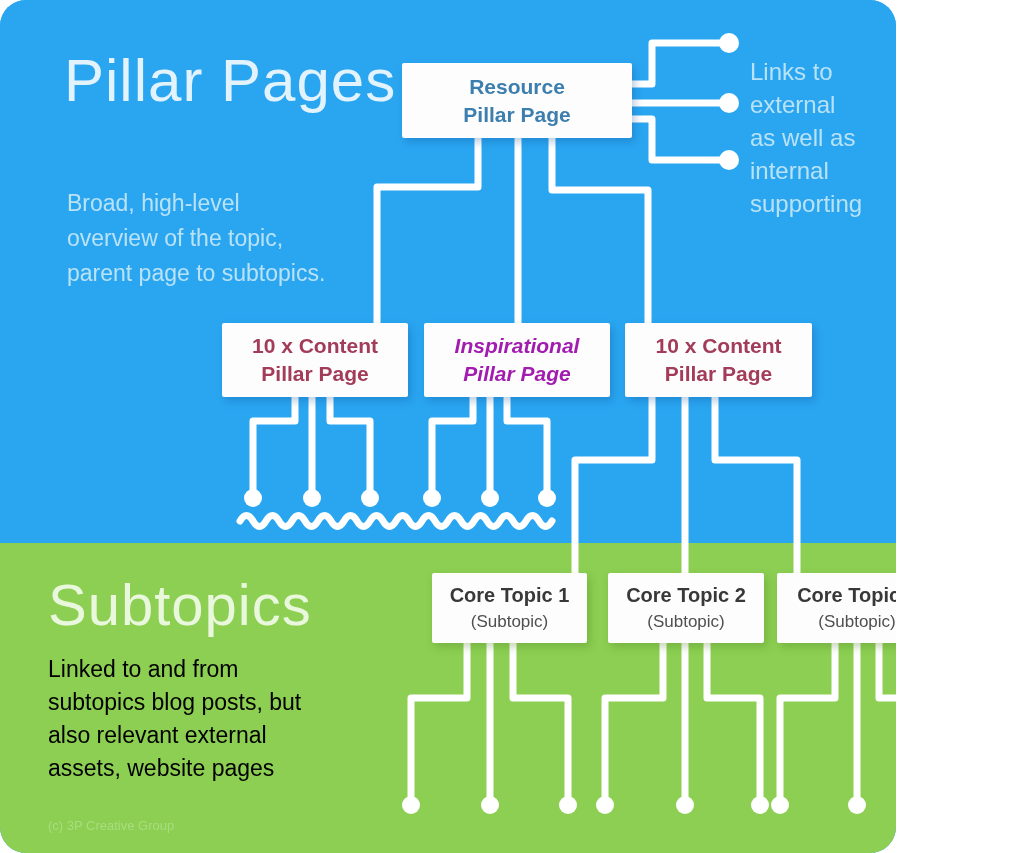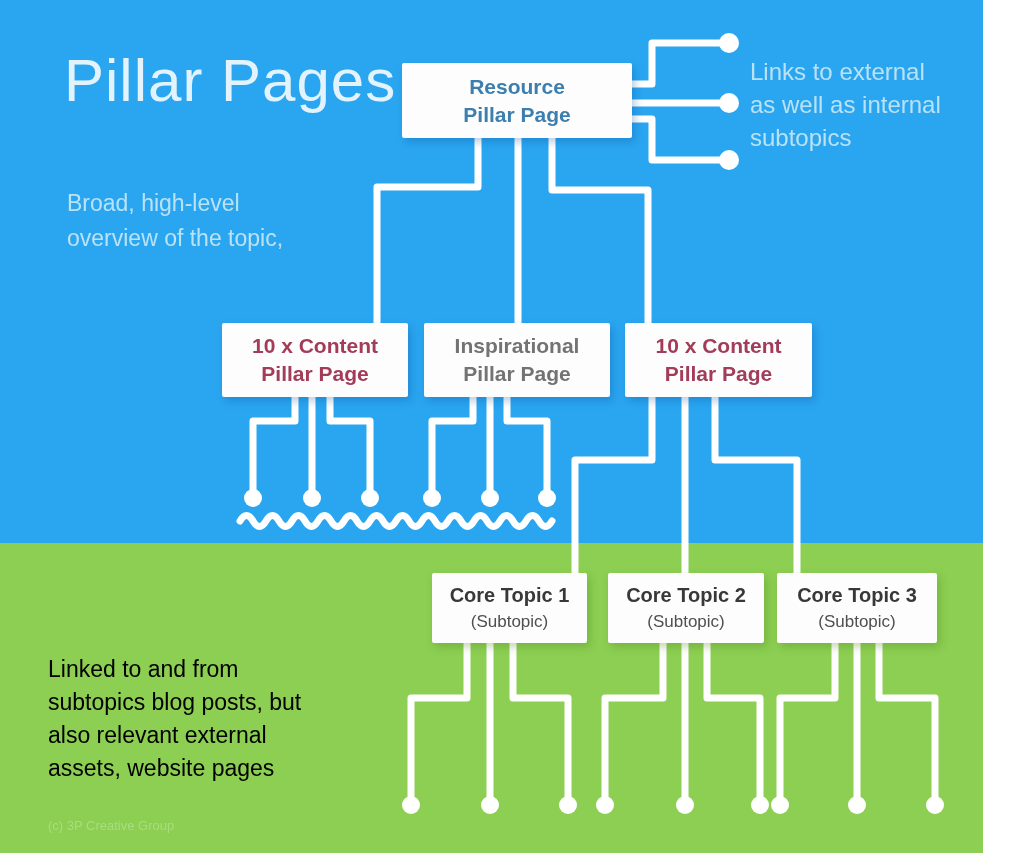--- a/index.html
+++ b/index.html
@@ -1,21 +1,22 @@
 <!DOCTYPE html>
 <html><head>
 <meta charset="utf-8">
 <style>
   html,body{margin:0;padding:0;}
   #stage{
     position:relative;
-    width:983px;height:853px;
+    width:896px;height:853px;
     overflow:hidden;
     font-family:"Liberation Sans", sans-serif;
     background:#2ba7f0;
+    border-radius:26px;
   }
   .bg-blue{position:absolute;left:0;top:0;width:1024px;height:543px;background:#2aa6f1;}
   .bg-green{position:absolute;left:0;top:543px;width:1024px;height:310px;background:#8ccf52;}
 
   svg.wires{position:absolute;left:0;top:0;width:1024px;height:853px;}
 
   .node{
     position:absolute;
     background:#fdfdfd;
     display:flex;flex-direction:column;justify-content:center;align-items:center;
@@ -28,21 +29,21 @@
   .node span{display:block;}
 
   .node-resource{left:402px;top:63px;width:230px;height:75px;}
   .node-resource span{font-weight:bold;font-size:21px;line-height:28px;color:#3c7fae;}
 
   .node-content-left{left:222px;top:323px;width:186px;height:74px;}
   .node-inspirational{left:424px;top:323px;width:186px;height:74px;}
   .node-content-right{left:625px;top:323px;width:187px;height:74px;}
   .mid-node span{font-weight:bold;font-size:21px;line-height:28px;}
   .crimson span{color:#a23c58;}
-  .orange span{color:#737373;}
+  .orange span{color:#a21caf;font-style:italic;}
 
   .node-core1{left:432px;top:573px;width:155px;height:70px;}
   .node-core2{left:608px;top:573px;width:156px;height:70px;}
   .node-core3{left:777px;top:573px;width:160px;height:70px;}
   .core-node .core-title{font-weight:bold;font-size:20px;line-height:27px;color:#383838;}
   .core-node .core-sub{font-size:17px;line-height:25px;color:#4f4f4f;}
 
   .pillar-title{
     position:absolute;left:64px;top:48px;
     font-size:60px;line-height:66px;font-weight:300;
@@ -149,26 +150,27 @@
     </g>
   </svg>
 
   <div class="pillar-title">
     <span>Pillar</span>
     <span>Pages</span>
   </div>
   <div class="pillar-subtitle">
     <span>Broad, high-level</span><br>
     <span>overview of the topic,</span><br>
+    <span>parent page to subtopics.</span>
   </div>
 
   <div class="links-annotation">
     <span>Links to external</span><br>
     <span>as well as internal</span><br>
-    <span>subtopics</span>
+    <span>supporting</span>
   </div>
 
   <div class="node blue-shadow node-resource">
     <span>Resource</span>
     <span>Pillar Page</span>
   </div>
 
   <div class="node blue-shadow mid-node crimson node-content-left">
     <span>10 x Content</span>
     <span>Pillar Page</span>
@@ -192,20 +194,21 @@
   <div class="node green-shadow core-node node-core2">
     <span class="core-title">Core Topic 2</span>
     <span class="core-sub">(Subtopic)</span>
   </div>
 
   <div class="node green-shadow core-node node-core3">
     <span class="core-title">Core Topic 3</span>
     <span class="core-sub">(Subtopic)</span>
   </div>
 
+  <div class="subtopics-title">Subtopics</div>
   <div class="subtopics-subtitle">
     <span>Linked to and from</span><br>
     <span>subtopics blog posts, but</span><br>
     <span>also relevant external</span><br>
     <span>assets, website pages</span>
   </div>
   <div class="copyright">(c) 3P Creative Group</div>
 
 </div>
 

